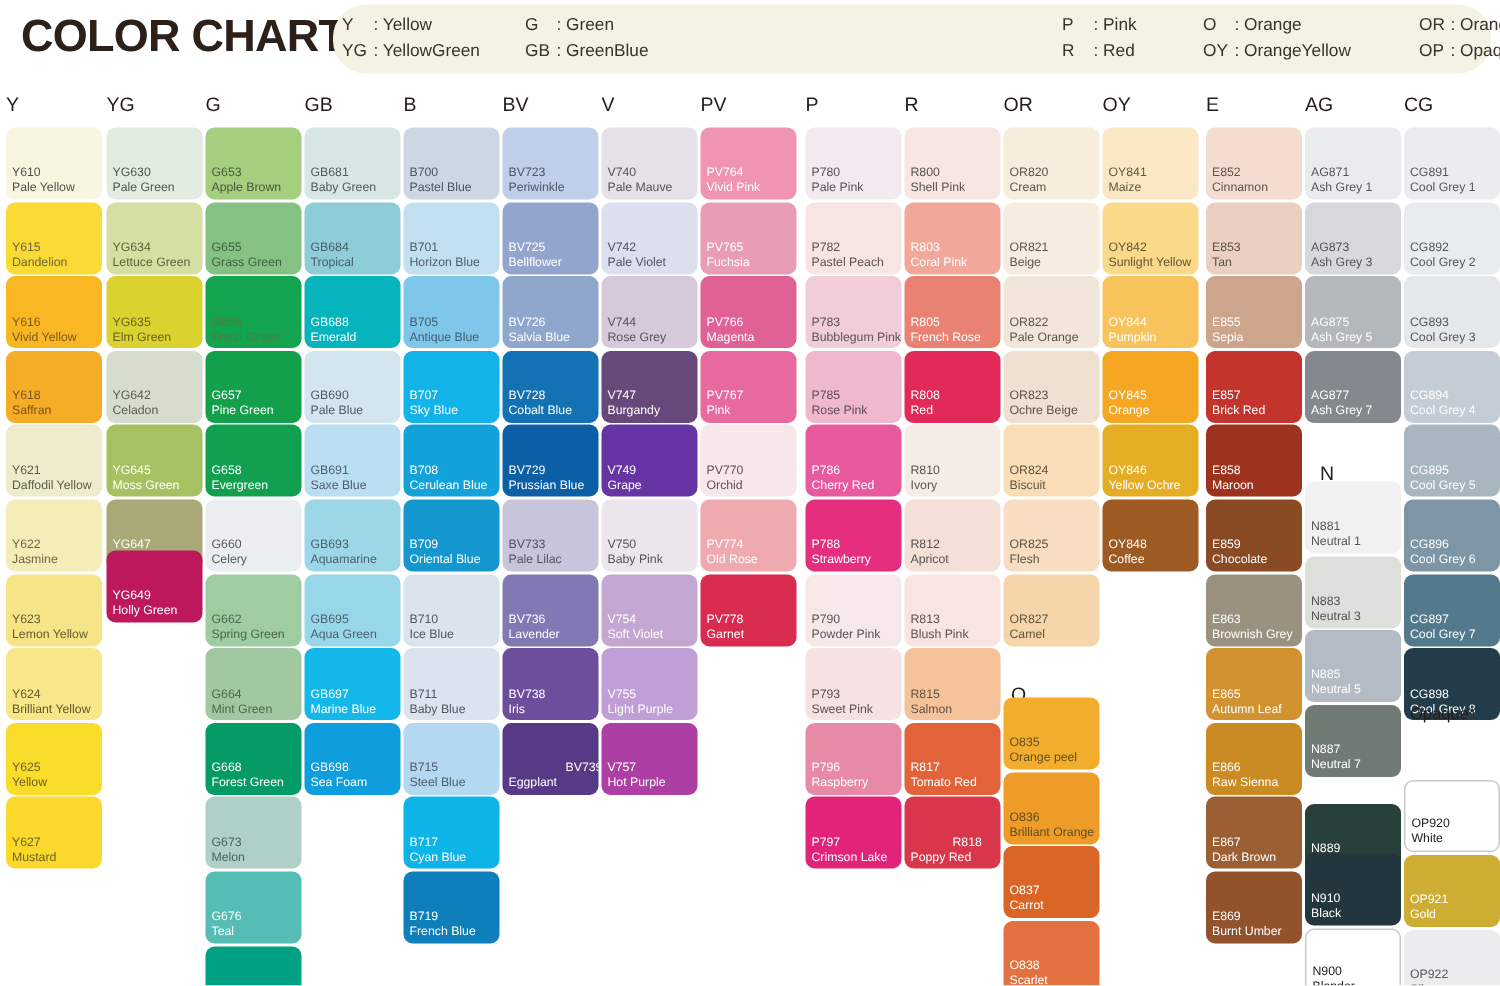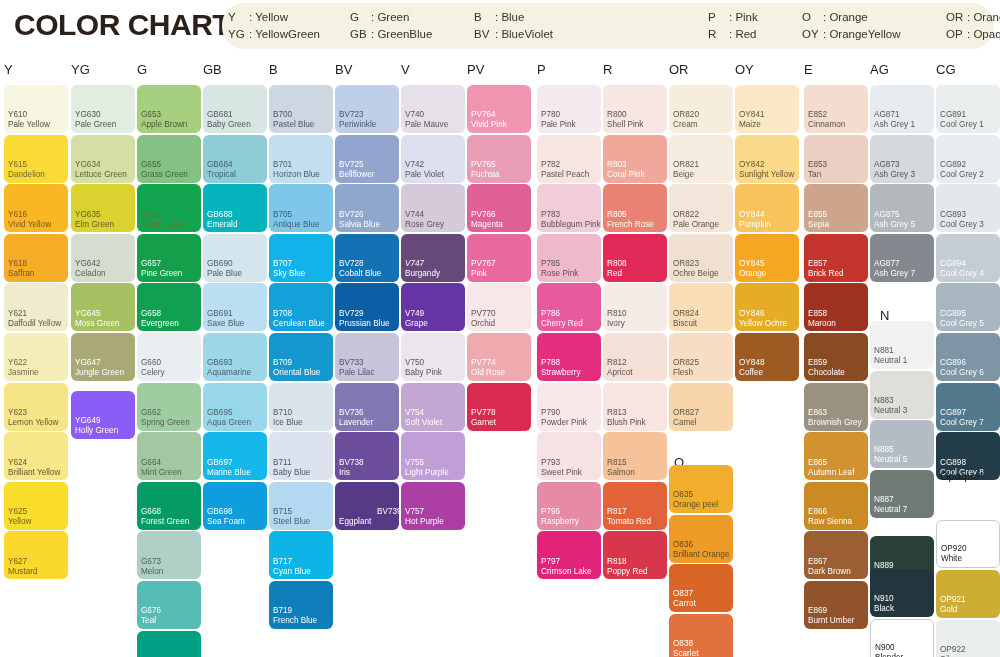--- a/index.html
+++ b/index.html
@@ -107,24 +107,20 @@
   <div id="header">
     <div id="chart-title">COLOR CHART:</div>
     <div id="legend-panel">
         <div class="legend-col" style="left: 6px;">
           <div class="legend-line"><span class="lg-abbr">Y</span><span>: </span><span>Yellow</span></div>
           <div class="legend-line"><span class="lg-abbr">YG</span><span>: </span><span>YellowGreen</span></div>
         </div>
         <div class="legend-col" style="left: 128px;">
           <div class="legend-line"><span class="lg-abbr">G</span><span>: </span><span>Green</span></div>
           <div class="legend-line"><span class="lg-abbr">GB</span><span>: </span><span>GreenBlue</span></div>
-        </div>
-        <div class="legend-col" style="left: 252px;">
-          <div class="legend-line"><span class="lg-abbr">B</span><span>: </span><span>Blue</span></div>
-          <div class="legend-line"><span class="lg-abbr">BV</span><span>: </span><span>BlueViolet</span></div>
         </div>
         <div class="legend-col" style="left: 486px;">
           <div class="legend-line"><span class="lg-abbr">P</span><span>: </span><span>Pink</span></div>
           <div class="legend-line"><span class="lg-abbr">R</span><span>: </span><span>Red</span></div>
         </div>
         <div class="legend-col" style="left: 580px;">
           <div class="legend-line"><span class="lg-abbr">O</span><span>: </span><span>Orange</span></div>
           <div class="legend-line"><span class="lg-abbr">OY</span><span>: </span><span>OrangeYellow</span></div>
         </div>
         <div class="legend-col" style="left: 724px;">
@@ -194,21 +190,21 @@
         <div class="sw-name" style="color: rgb(87, 92, 79);">Celadon</div>
       </div>
       <div class="swatch" title="YG645 Moss Green" style="left: 71px; top: 283.4px; background: rgb(166, 193, 97);">
         <div class="sw-code" style="color: rgb(255, 255, 255);">YG645</div>
         <div class="sw-name" style="color: rgb(255, 255, 255);">Moss Green</div>
       </div>
       <div class="swatch" title="YG647 Jungle Green" style="left: 71px; top: 333px; background: rgb(169, 169, 119);">
         <div class="sw-code" style="color: rgb(255, 255, 255);">YG647</div>
         <div class="sw-name" style="color: rgb(255, 255, 255);">Jungle Green</div>
       </div>
-      <div class="swatch" title="YG649 Holly Green" style="left: 71px; top: 391px; background: #8b5cf6; padding-left: 24px;">
+      <div class="swatch" title="YG649 Holly Green" style="left: 71px; top: 367px; background: #be185d; padding-left: 24px;">
         <div class="sw-code" style="color: rgb(255, 255, 255);">YG649</div>
         <div class="sw-name" style="color: rgb(255, 255, 255);">Holly Green</div>
       </div>
       <div class="col-header" style="left: 137px; top: 62px;">G</div>
       <div class="swatch" title="G653 Apple Green" style="left: 137px; top: 85px; background: rgb(165, 206, 127);">
         <div class="sw-code" style="color: rgb(75, 90, 58);">G653</div>
         <div class="sw-name" style="color: rgb(75, 90, 58);">Apple Brown</div>
       </div>
       <div class="swatch" title="G655 Grass Green" style="left: 137px; top: 134.6px; background: rgb(132, 193, 131);">
         <div class="sw-code" style="color: rgb(65, 96, 63);">G655</div>
@@ -379,21 +375,21 @@
       </div>
       <div class="swatch" title="V742 Pale Violet" style="left: 401px; top: 134.6px; background: rgb(220, 224, 238);">
         <div class="sw-code" style="color: rgb(81, 84, 95);">V742</div>
         <div class="sw-name" style="color: rgb(81, 84, 95);">Pale Violet</div>
       </div>
       <div class="swatch" title="V744 Rose Grey" style="left: 401px; top: 184.2px; background: rgb(213, 201, 218);">
         <div class="sw-code" style="color: rgb(87, 81, 96);">V744</div>
         <div class="sw-name" style="color: rgb(87, 81, 96);">Rose Grey</div>
       </div>
       <div class="swatch" title="V747 Burgandy" style="left: 401px; top: 233.8px; background: rgb(103, 72, 122);">
-        <div class="sw-code" style="color: rgb(255, 255, 255); font-style: italic;">V747</div>
+        <div class="sw-code" style="color: rgb(255, 255, 255);">V747</div>
         <div class="sw-name" style="color: rgb(255, 255, 255);">Burgandy</div>
       </div>
       <div class="swatch" title="V749 Grape" style="left: 401px; top: 283.4px; background: rgb(102, 52, 165);">
         <div class="sw-code" style="color: rgb(255, 255, 255);">V749</div>
         <div class="sw-name" style="color: rgb(255, 255, 255);">Grape</div>
       </div>
       <div class="swatch" title="V750 Baby Pink" style="left: 401px; top: 333px; background: rgb(236, 229, 237);">
         <div class="sw-code" style="color: rgb(86, 82, 91);">V750</div>
         <div class="sw-name" style="color: rgb(86, 82, 91);">Baby Pink</div>
       </div>
@@ -510,21 +506,21 @@
       </div>
       <div class="swatch" title="R815 Salmon" style="left: 603px; top: 432.2px; background: rgb(246, 194, 153);">
         <div class="sw-code" style="color: rgb(94, 83, 67);">R815</div>
         <div class="sw-name" style="color: rgb(94, 83, 67);">Salmon</div>
       </div>
       <div class="swatch" title="R817 Tomato Red" style="left: 603px; top: 481.8px; background: rgb(226, 99, 58);">
         <div class="sw-code" style="color: rgb(255, 255, 255);">R817</div>
         <div class="sw-name" style="color: rgb(255, 255, 255);">Tomato Red</div>
       </div>
       <div class="swatch" title="R818 Poppy Red" style="left: 603px; top: 531.4px; background: rgb(216, 55, 75);">
-        <div class="sw-code" style="color: rgb(255, 255, 255);">R818</div>
+        <div class="sw-code" style="color: rgb(255, 255, 255); margin-left: 28px;">R818</div>
         <div class="sw-name" style="color: rgb(255, 255, 255);">Poppy Red</div>
       </div>
       <div class="col-header" style="left: 669px; top: 62px;">OR</div>
       <div class="swatch" title="OR820 Cream" style="left: 669px; top: 85px; background: rgb(246, 237, 221);">
         <div class="sw-code" style="color: rgb(90, 85, 73);">OR820</div>
         <div class="sw-name" style="color: rgb(90, 85, 73);">Cream</div>
       </div>
       <div class="swatch" title="OR821 Beige" style="left: 669px; top: 134.6px; background: rgb(246, 236, 224);">
         <div class="sw-code" style="color: rgb(91, 86, 75);">OR821</div>
         <div class="sw-name" style="color: rgb(91, 86, 75);">Beige</div>

